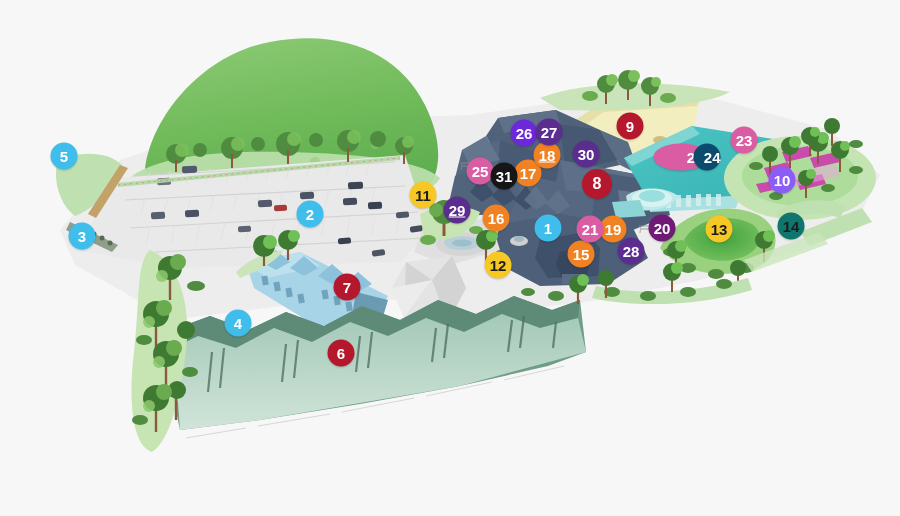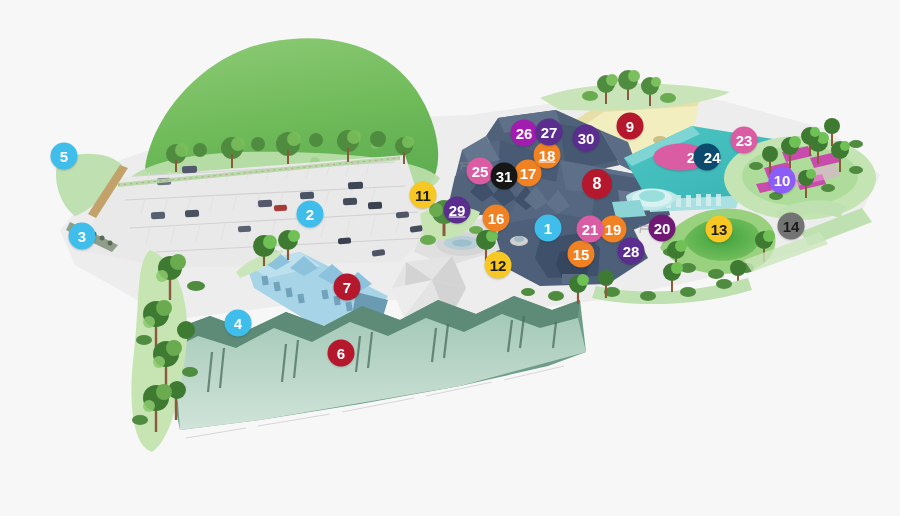--- a/index.html
+++ b/index.html
@@ -539,21 +539,21 @@
       </div>
       <div class="marker m-md dark-text" style="left: 423px; top: 195px; background: rgb(247, 199, 35);">
         <span>11</span>
       </div>
       <div class="marker m-md dark-text" style="left: 498px; top: 265px; background: rgb(247, 199, 35);">
         <span>12</span>
       </div>
       <div class="marker m-md dark-text" style="left: 719px; top: 229px; background: rgb(247, 199, 35);">
         <span>13</span>
       </div>
-      <div class="marker m-md dark-text" style="left: 791px; top: 226px; background: #737373;">
+      <div class="marker m-md dark-text" style="left: 791px; top: 226px; background: #0f766e;">
         <span>14</span>
       </div>
       <div class="marker m-md" style="left: 581px; top: 254px; background: rgb(240, 130, 35);">
         <span>15</span>
       </div>
       <div class="marker m-md" style="left: 496px; top: 218px; background: rgb(240, 130, 35);">
         <span>16</span>
       </div>
       <div class="marker m-md" style="left: 528px; top: 173px; background: rgb(240, 130, 35);">
         <span>17</span>
@@ -575,33 +575,33 @@
       </div>
       <div class="marker m-md" style="left: 744px; top: 140px; background: rgb(218, 93, 164);">
         <span>23</span>
       </div>
       <div class="marker m-md" style="left: 707px; top: 157px; background: #0c4a6e; justify-content: flex-end;">
         <span>24</span>
       </div>
       <div class="marker m-md" style="left: 480px; top: 171px; background: rgb(218, 93, 164);">
         <span>25</span>
       </div>
-      <div class="marker m-md" style="left: 524px; top: 133px; background: #a21caf;">
+      <div class="marker m-md" style="left: 524px; top: 133px; background: #6d28d9;">
         <span>26</span>
       </div>
       <div class="marker m-md" style="left: 549px; top: 132px; background: rgb(91, 45, 142);">
         <span>27</span>
       </div>
       <div class="marker m-md" style="left: 631px; top: 251px; background: rgb(91, 45, 142);">
         <span>28</span>
       </div>
       <div class="marker m-md" style="left: 457px; top: 210px; background: rgb(91, 45, 142); text-decoration: underline;">
         <span>29</span>
       </div>
-      <div class="marker m-md" style="left: 586px; top: 138px; background: rgb(91, 45, 142); text-align: right;">
+      <div class="marker m-md" style="left: 586px; top: 154px; background: rgb(91, 45, 142); text-align: right;">
         <span>30</span>
       </div>
       <div class="marker m-md" style="left: 504px; top: 176px; background: rgb(22, 22, 22);">
         <span>31</span>
       </div>
     </div>
 
 </div>
 
 </body></html>

